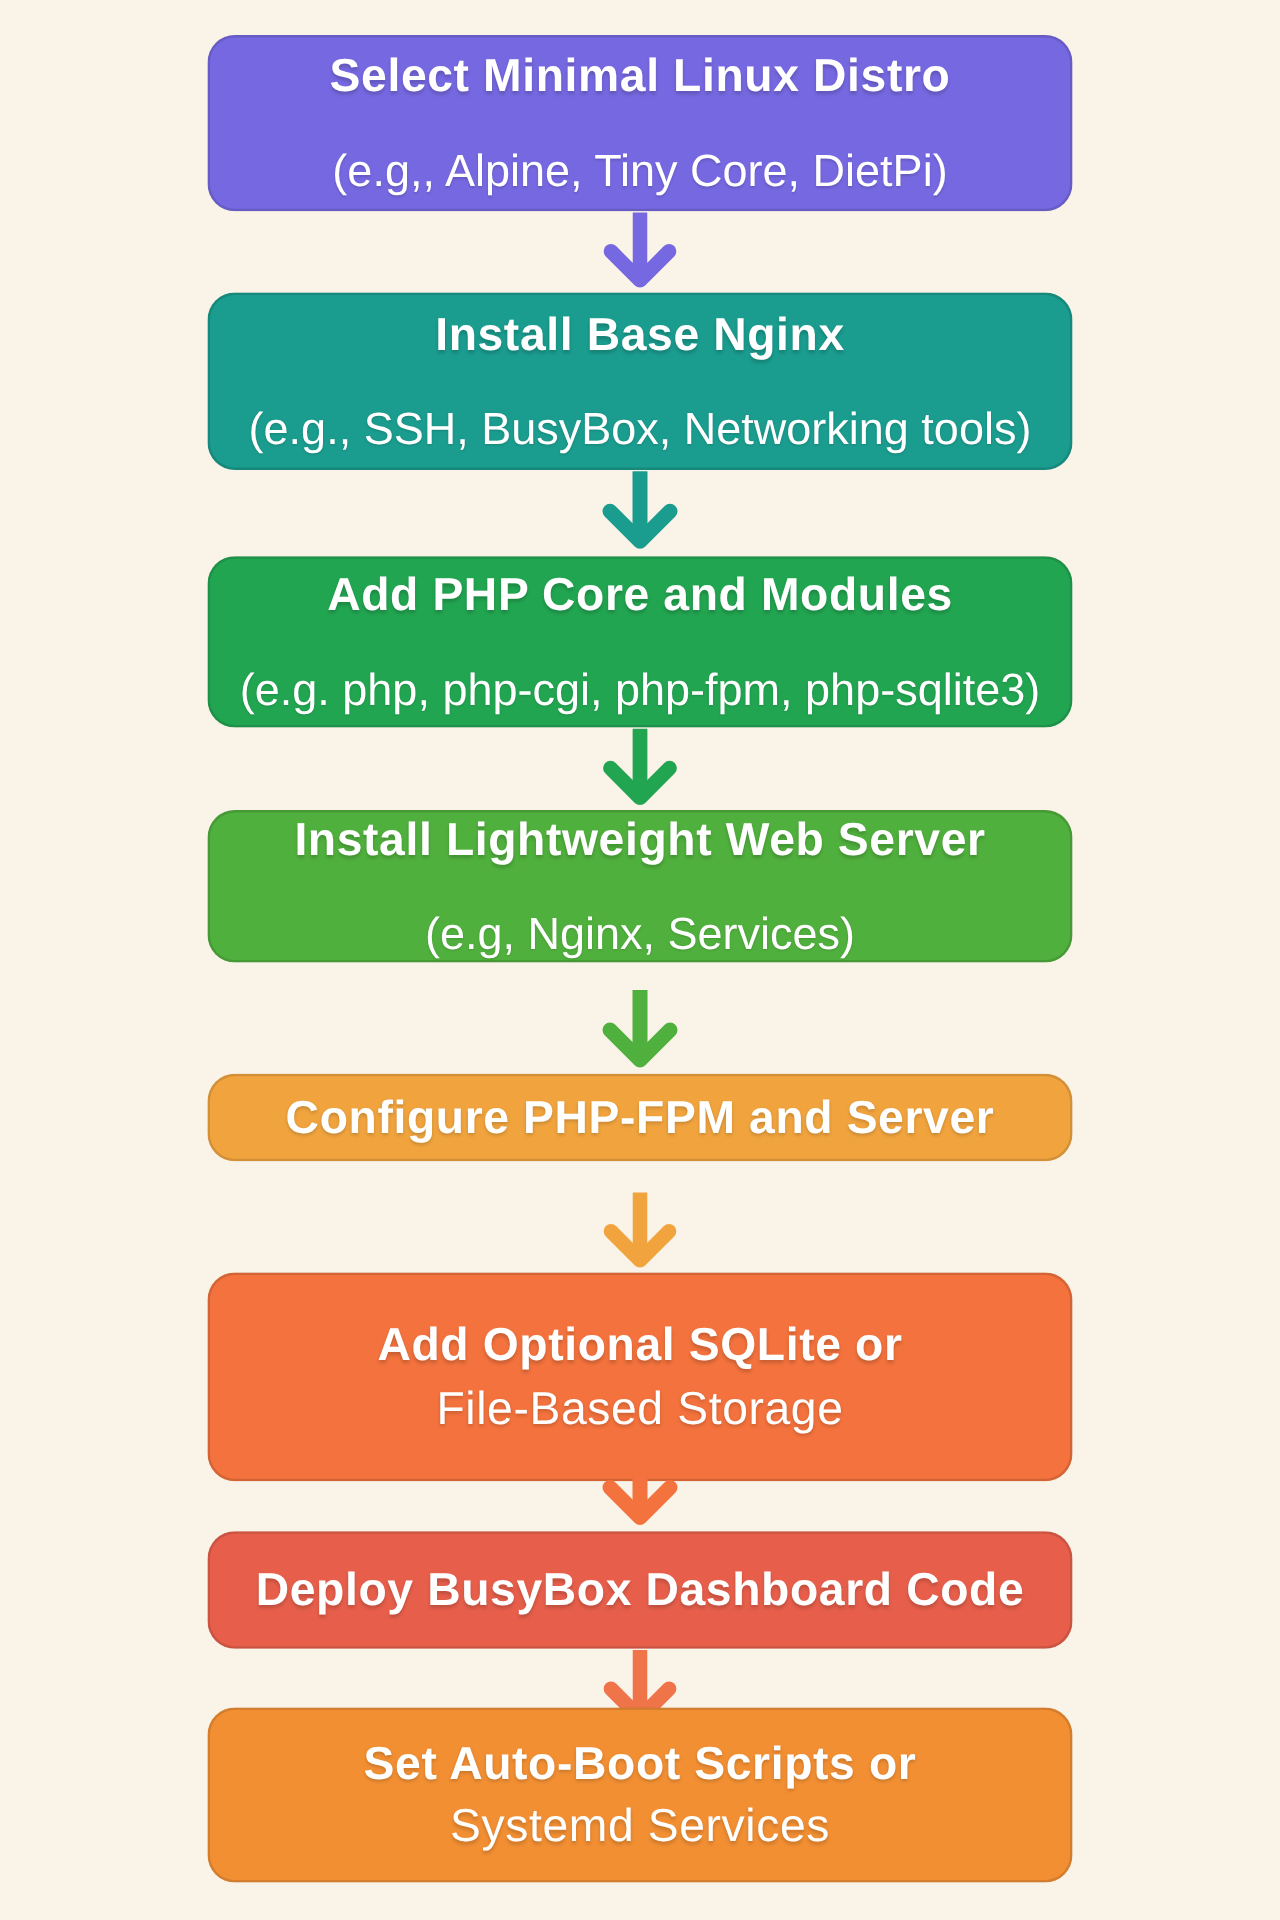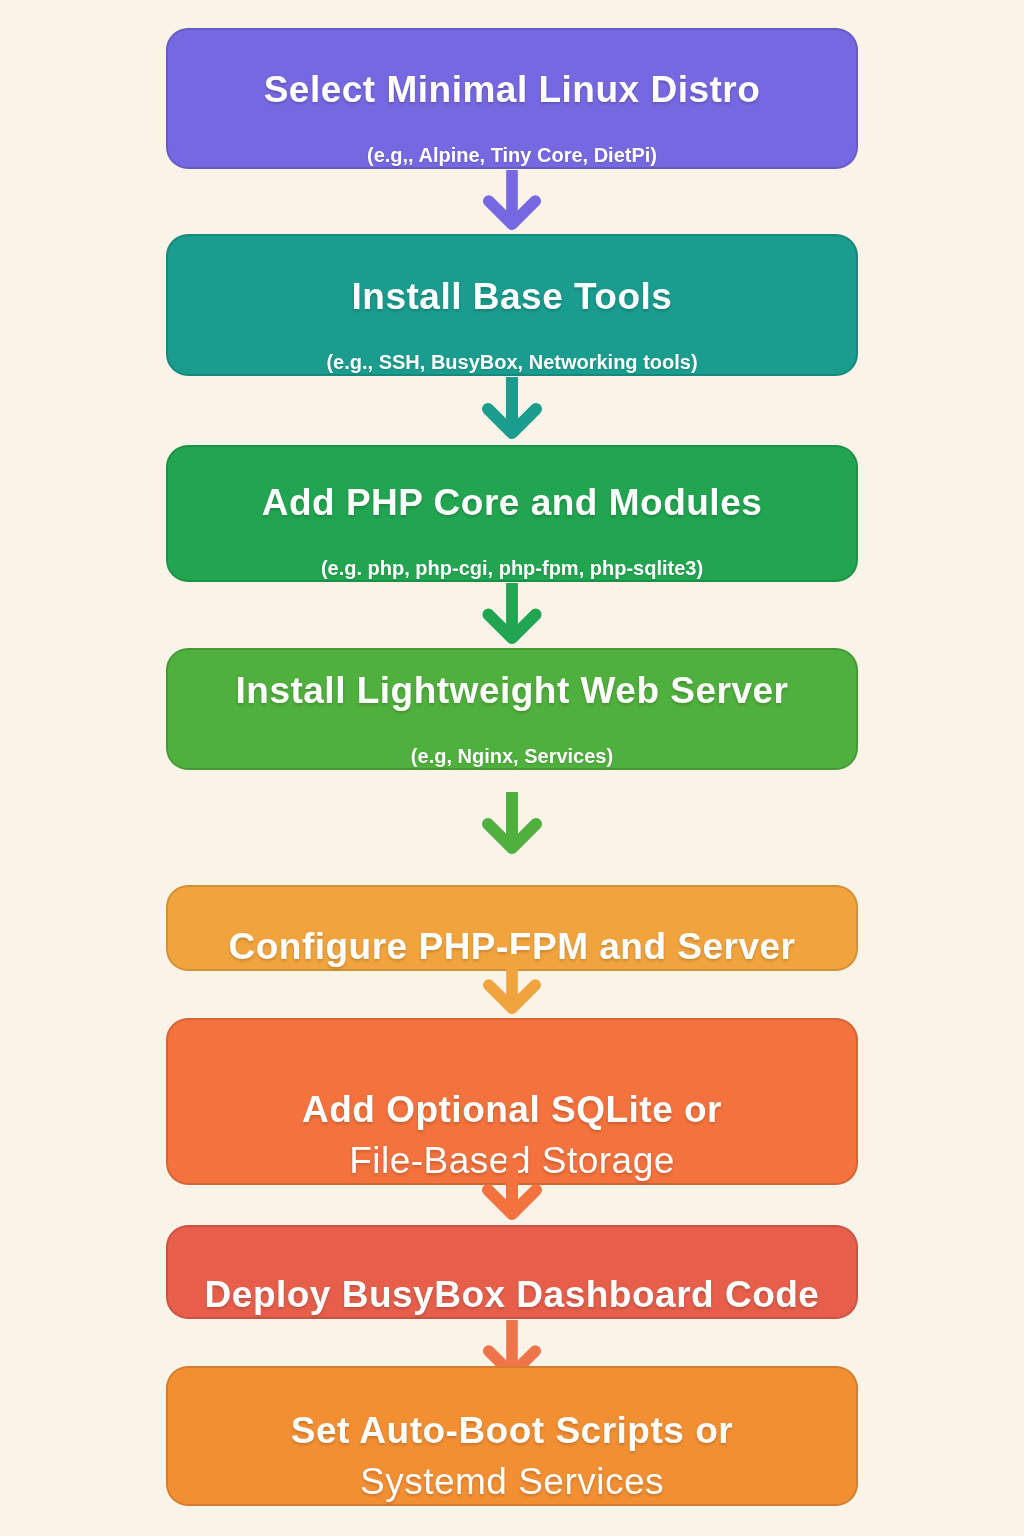--- a/index.html
+++ b/index.html
@@ -15,21 +15,21 @@
 
   .step {
     position: absolute;
     left: 166px;
     width: 692px;
     border-radius: 22px;
     border: 2px solid rgba(0,0,0,0.12);
     display: flex;
     flex-direction: column;
     align-items: center;
-    justify-content: flex-end;
+    justify-content: center;
     gap: 15px;
     color: #ffffff;
     text-align: center;
   }
 
   .step .title {
     font-size: 37px;
     font-weight: bold;
     letter-spacing: 0.5px;
     white-space: nowrap;
@@ -39,33 +39,33 @@
   .step .title2 {
     font-size: 37px;
     font-weight: normal;
     letter-spacing: 0.5px;
     white-space: nowrap;
     line-height: 1.2;
     margin-top: 6px;
     text-shadow: 0 2px 3px rgba(0,0,0,0.18);
   }
   .step .subtitle {
-    font-size: 20px;
-    font-weight: bold;
+    font-size: 36px;
+    font-weight: normal;
     white-space: nowrap;
     line-height: 1.2;
     text-shadow: 0 1px 2px rgba(0,0,0,0.15);
     margin-top: 16px;
   }
 
   .step-1 { top: 28px;   height: 141px; }
   .step-2 { top: 234px;  height: 142px; }
   .step-3 { top: 445px;  height: 137px; }
   .step-4 { top: 648px;  height: 122px; }
-  .step-5 { top: 859px;  height: 86px; margin-top: 26px;  }
+  .step-5 { top: 859px;  height: 70px;  }
   .step-6 { top: 1018px; height: 167px; gap: 0; }
   .step-7 { top: 1225px; height: 94px;  }
   .step-8 { top: 1366px; height: 140px; gap: 0; }
 
   .arrow {
     position: absolute;
     left: 472px;
     width: 80px;
   }
   .arrow svg { display: block; width: 80px; height: 100%; }
@@ -89,21 +89,21 @@
   </div>
 
   <div class="arrow arrow-1" style="color: rgb(118, 104, 224);">
     <svg viewBox="0 0 80 64" fill="none" stroke="currentColor" stroke-width="12" stroke-linecap="round" stroke-linejoin="round">
       <line x1="40" y1="1" x2="40" y2="42"></line>
       <polyline points="16,32 40,56 64,32"></polyline>
     </svg>
   </div>
 
   <div class="step step-2" style="background: rgb(26, 156, 142);">
-    <div class="title">Install Base Tools</div>
+    <div class="title">Install Base Nginx</div>
     <div class="subtitle">(e.g., SSH, BusyBox, Networking tools)</div>
   </div>
 
   <div class="arrow arrow-2" style="color: rgb(26, 156, 142);">
     <svg viewBox="0 0 80 64" fill="none" stroke="currentColor" stroke-width="12" stroke-linecap="round" stroke-linejoin="round">
       <line x1="40" y1="1" x2="40" y2="42"></line>
       <polyline points="16,32 40,56 64,32"></polyline>
     </svg>
   </div>
 

